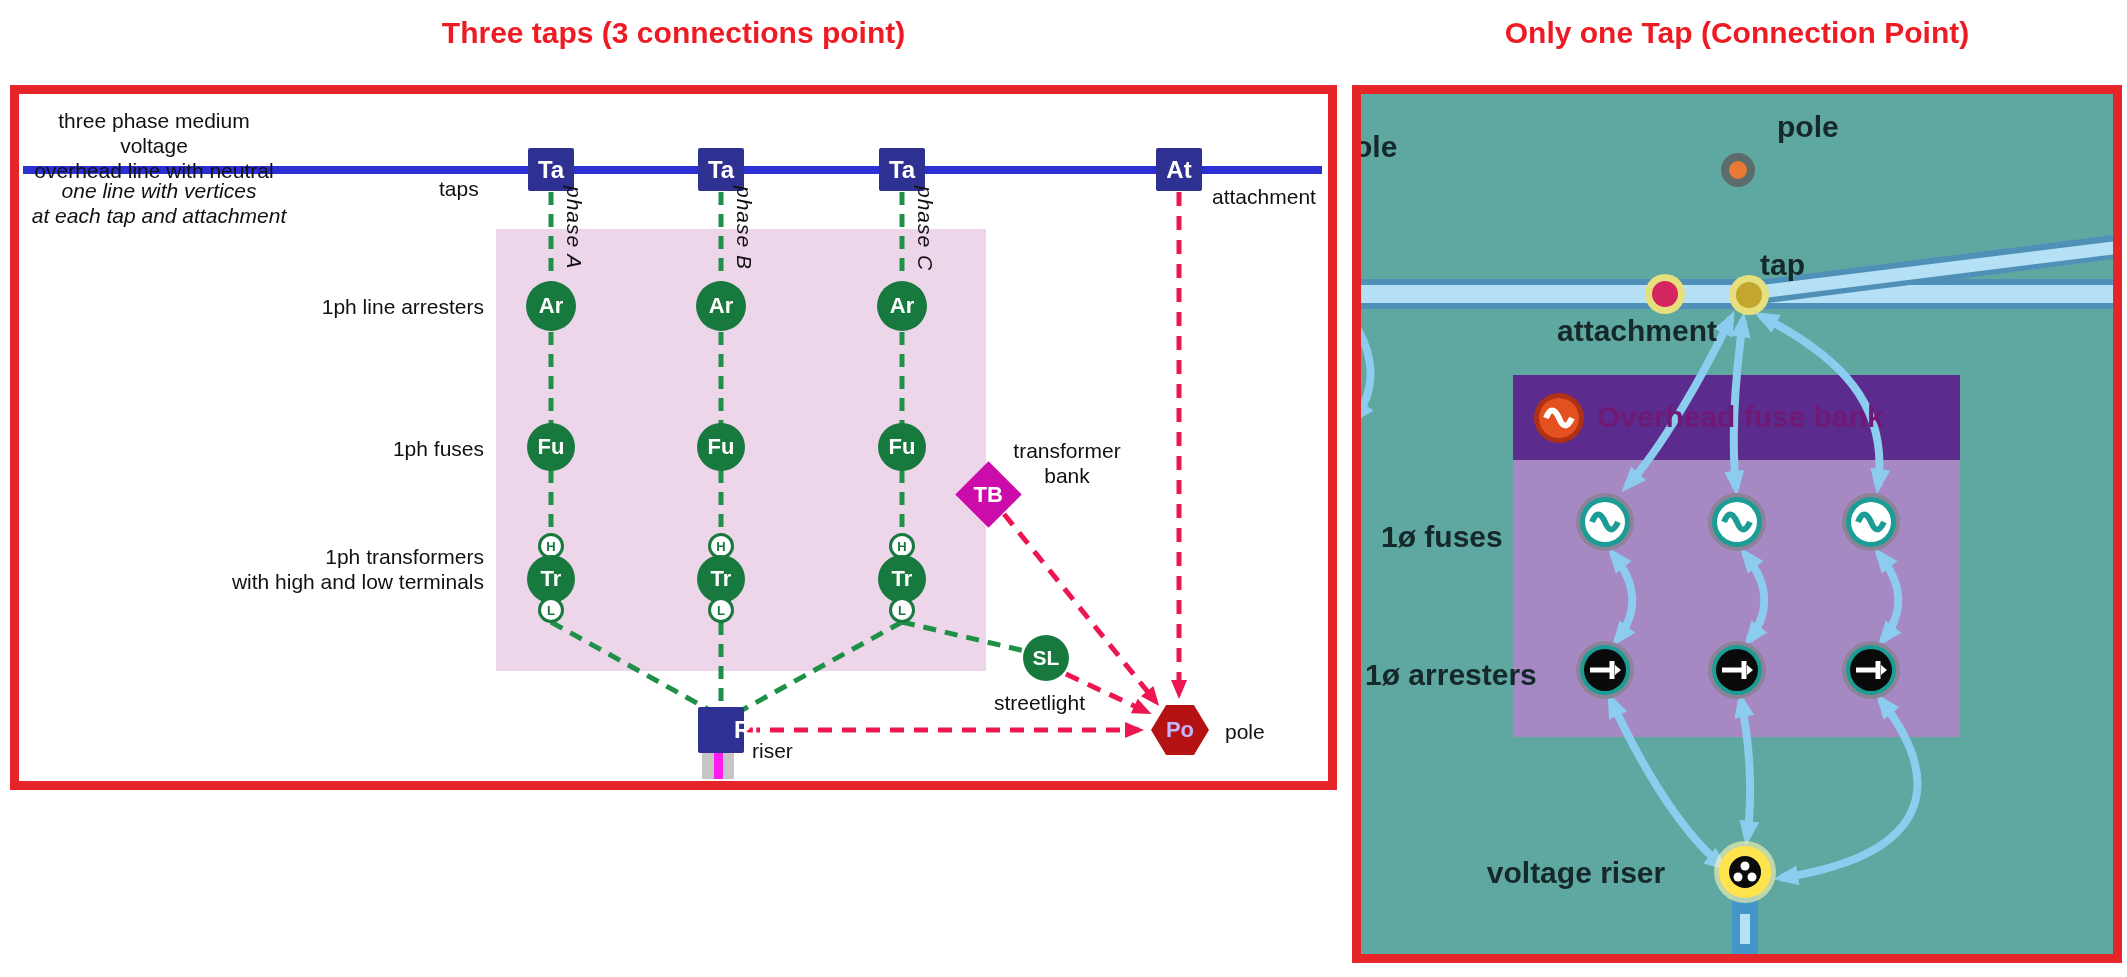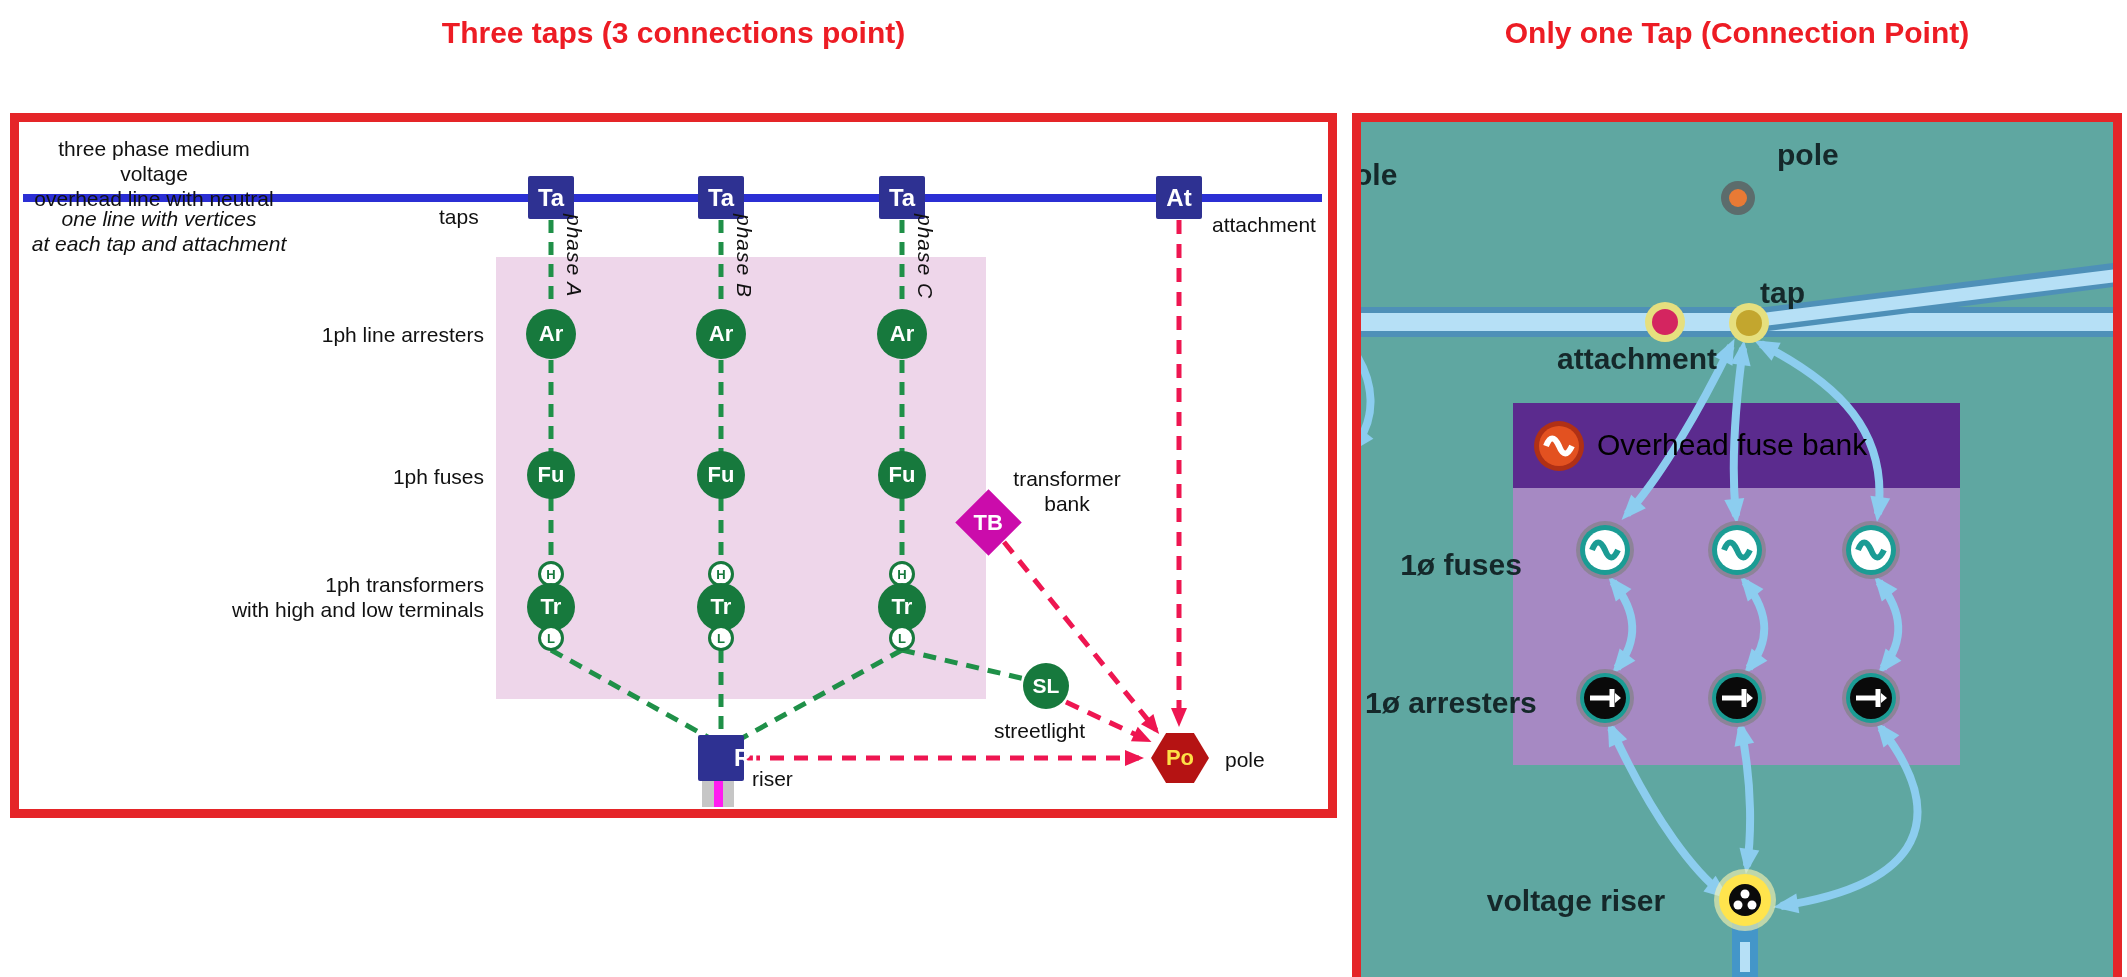--- a/index.html
+++ b/index.html
@@ -10,45 +10,45 @@
     --line-light:#b6e0f6; --line-dark:#4e90b8; --tap-yellow:#c3a62e; --halo:#e6df7e;
     --att-pink:#d42560; --node-teal:#1b9c94; --node-gray:#8d8398; --riser-yellow:#ffe44d;
     --cable:#4496c8; --orange-icon:#e35120; --pole-gray:#5c6c6c; --pole-orange:#e87a35;
     --gis-text:#15282a;
   }
   *{margin:0;padding:0;box-sizing:border-box;}
   body{width:2127px;height:977px;position:relative;background:#ffffff;
        font-family:"Liberation Sans", sans-serif;overflow:hidden;}
   .panel-title{position:absolute;text-align:center;font-size:30px;font-weight:bold;
        color:var(--red-text);}
-  .panel{position:absolute;border:9px solid var(--red-border);background:#fff;margin-top:28px;}
+  .panel{position:absolute;border:9px solid var(--red-border);background:#fff;}
   .panel svg{position:absolute;left:0;top:0;}
   .lbl{position:absolute;font-size:21px;color:#111;line-height:25px;white-space:nowrap;}
   .lbl.center{text-align:center;}
   .lbl.right{text-align:right;}
   .lbl.italic{font-style:italic;}
   .phase{position:absolute;writing-mode:vertical-rl;font-style:italic;font-size:21px;
        color:#111;letter-spacing:1px;}
   .sqnode{position:absolute;width:46px;height:43px;background:var(--navy);color:#fff;
        font-weight:bold;font-size:24px;text-align:center;line-height:43px;border-radius:2px;}
   .cnode{position:absolute;background:var(--green);color:#fff;font-weight:bold;
        border-radius:50%;display:flex;align-items:center;justify-content:center;}
   .term{position:absolute;background:#fff;border:3px solid var(--green);color:var(--green);
        border-radius:50%;width:26px;height:26px;font-size:13px;font-weight:bold;
        display:flex;align-items:center;justify-content:center;}
   .diamond{position:absolute;width:47px;height:47px;background:var(--magenta);
        transform:rotate(45deg);display:flex;align-items:center;justify-content:center;}
   .diamond span{transform:rotate(-45deg);color:#fff;font-weight:bold;font-size:22px;}
-  .hex{position:absolute;width:58px;height:50px;background:var(--dark-red);color:#fde047;
+  .hex{position:absolute;width:58px;height:50px;background:var(--dark-red);color:#c4b5fd;
        font-weight:bold;font-size:22px;display:flex;align-items:center;justify-content:center;
        clip-path:polygon(26% 0,74% 0,100% 50%,74% 100%,26% 100%,0 50%);}
   .gis{position:absolute;font-size:30px;font-weight:600;color:var(--gis-text);
        line-height:38px;white-space:nowrap;}
   .gis.center{text-align:center;}
-  .fb-label{position:absolute;font-size:30px;font-weight:400;color:#000000;white-space:nowrap;}
+  .fb-label{position:absolute;font-size:30px;font-weight:700;color:#701a75;white-space:nowrap;}
 </style>
 </head>
 <body>
 
 <div class="panel-title" style="left:10px;top:16px;width:1327px;">Three taps (3 connections point)</div>
 <div class="panel-title" style="left:1352px;top:16px;width:770px;">Only one Tap (Connection Point)</div>
 
 <div class="panel" style="left:10px;top:85px;width:1327px;height:705px;">
 
   <svg width="1309" height="687" viewBox="0 0 1309 687">
@@ -266,18 +266,18 @@
       <circle cx="377" cy="783" r="4.5" fill="#fff"></circle>
       <circle cx="391" cy="783" r="4.5" fill="#fff"></circle>
     </g>
   </svg>
 
   <div class="gis" style="left:-7px;top:34px;">ole</div>
   <div class="gis" style="left:416px;top:14px;">pole</div>
   <div class="gis" style="left:399px;top:152px;">tap</div>
   <div class="gis" style="left:196px;top:218px;">attachment</div>
   <div class="fb-label" style="left:236px;top:306px;">Overhead fuse bank</div>
-  <div class="gis right" style="left:20px;top:424px;width:160px;text-align:center;">1ø fuses</div>
+  <div class="gis right" style="left:20px;top:424px;width:160px;text-align:left;">1ø fuses</div>
   <div class="gis" style="left:4px;top:562px;">1ø arresters</div>
   <div class="gis center" style="left:95px;top:760px;width:240px;text-align:center;white-space:normal;">
     <div>voltage riser</div>
   </div>
 </div>
 
 </body></html>

